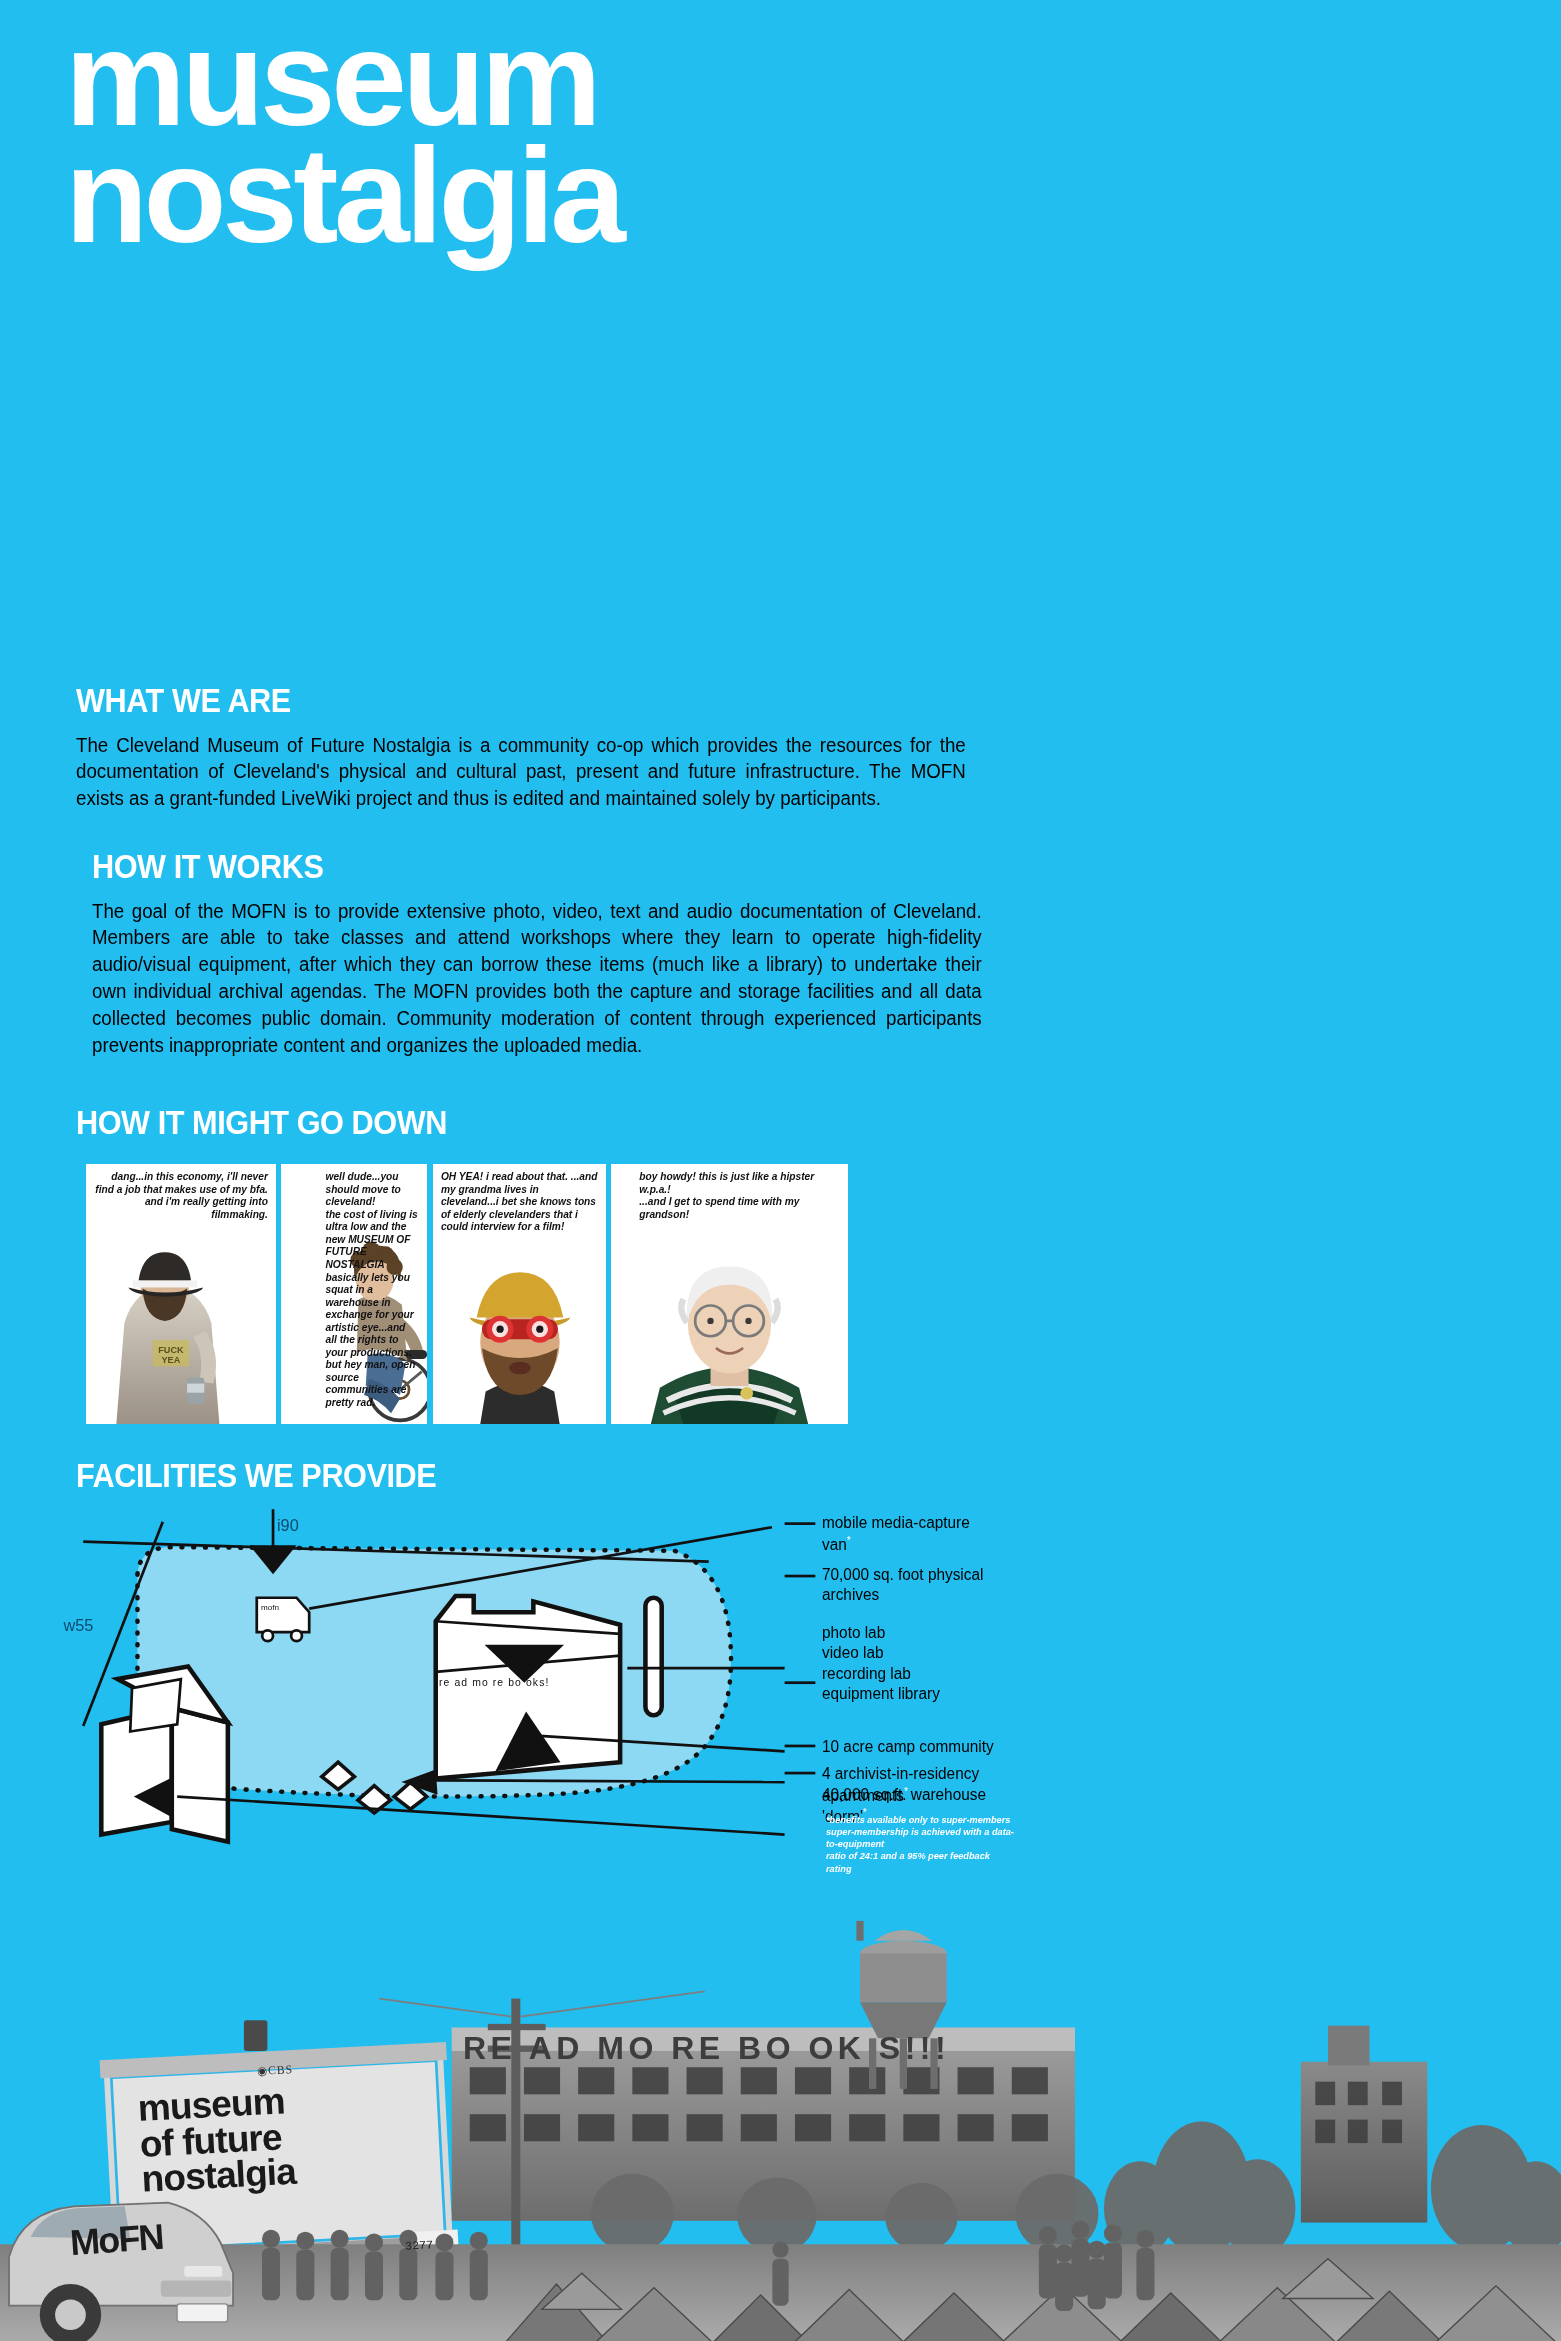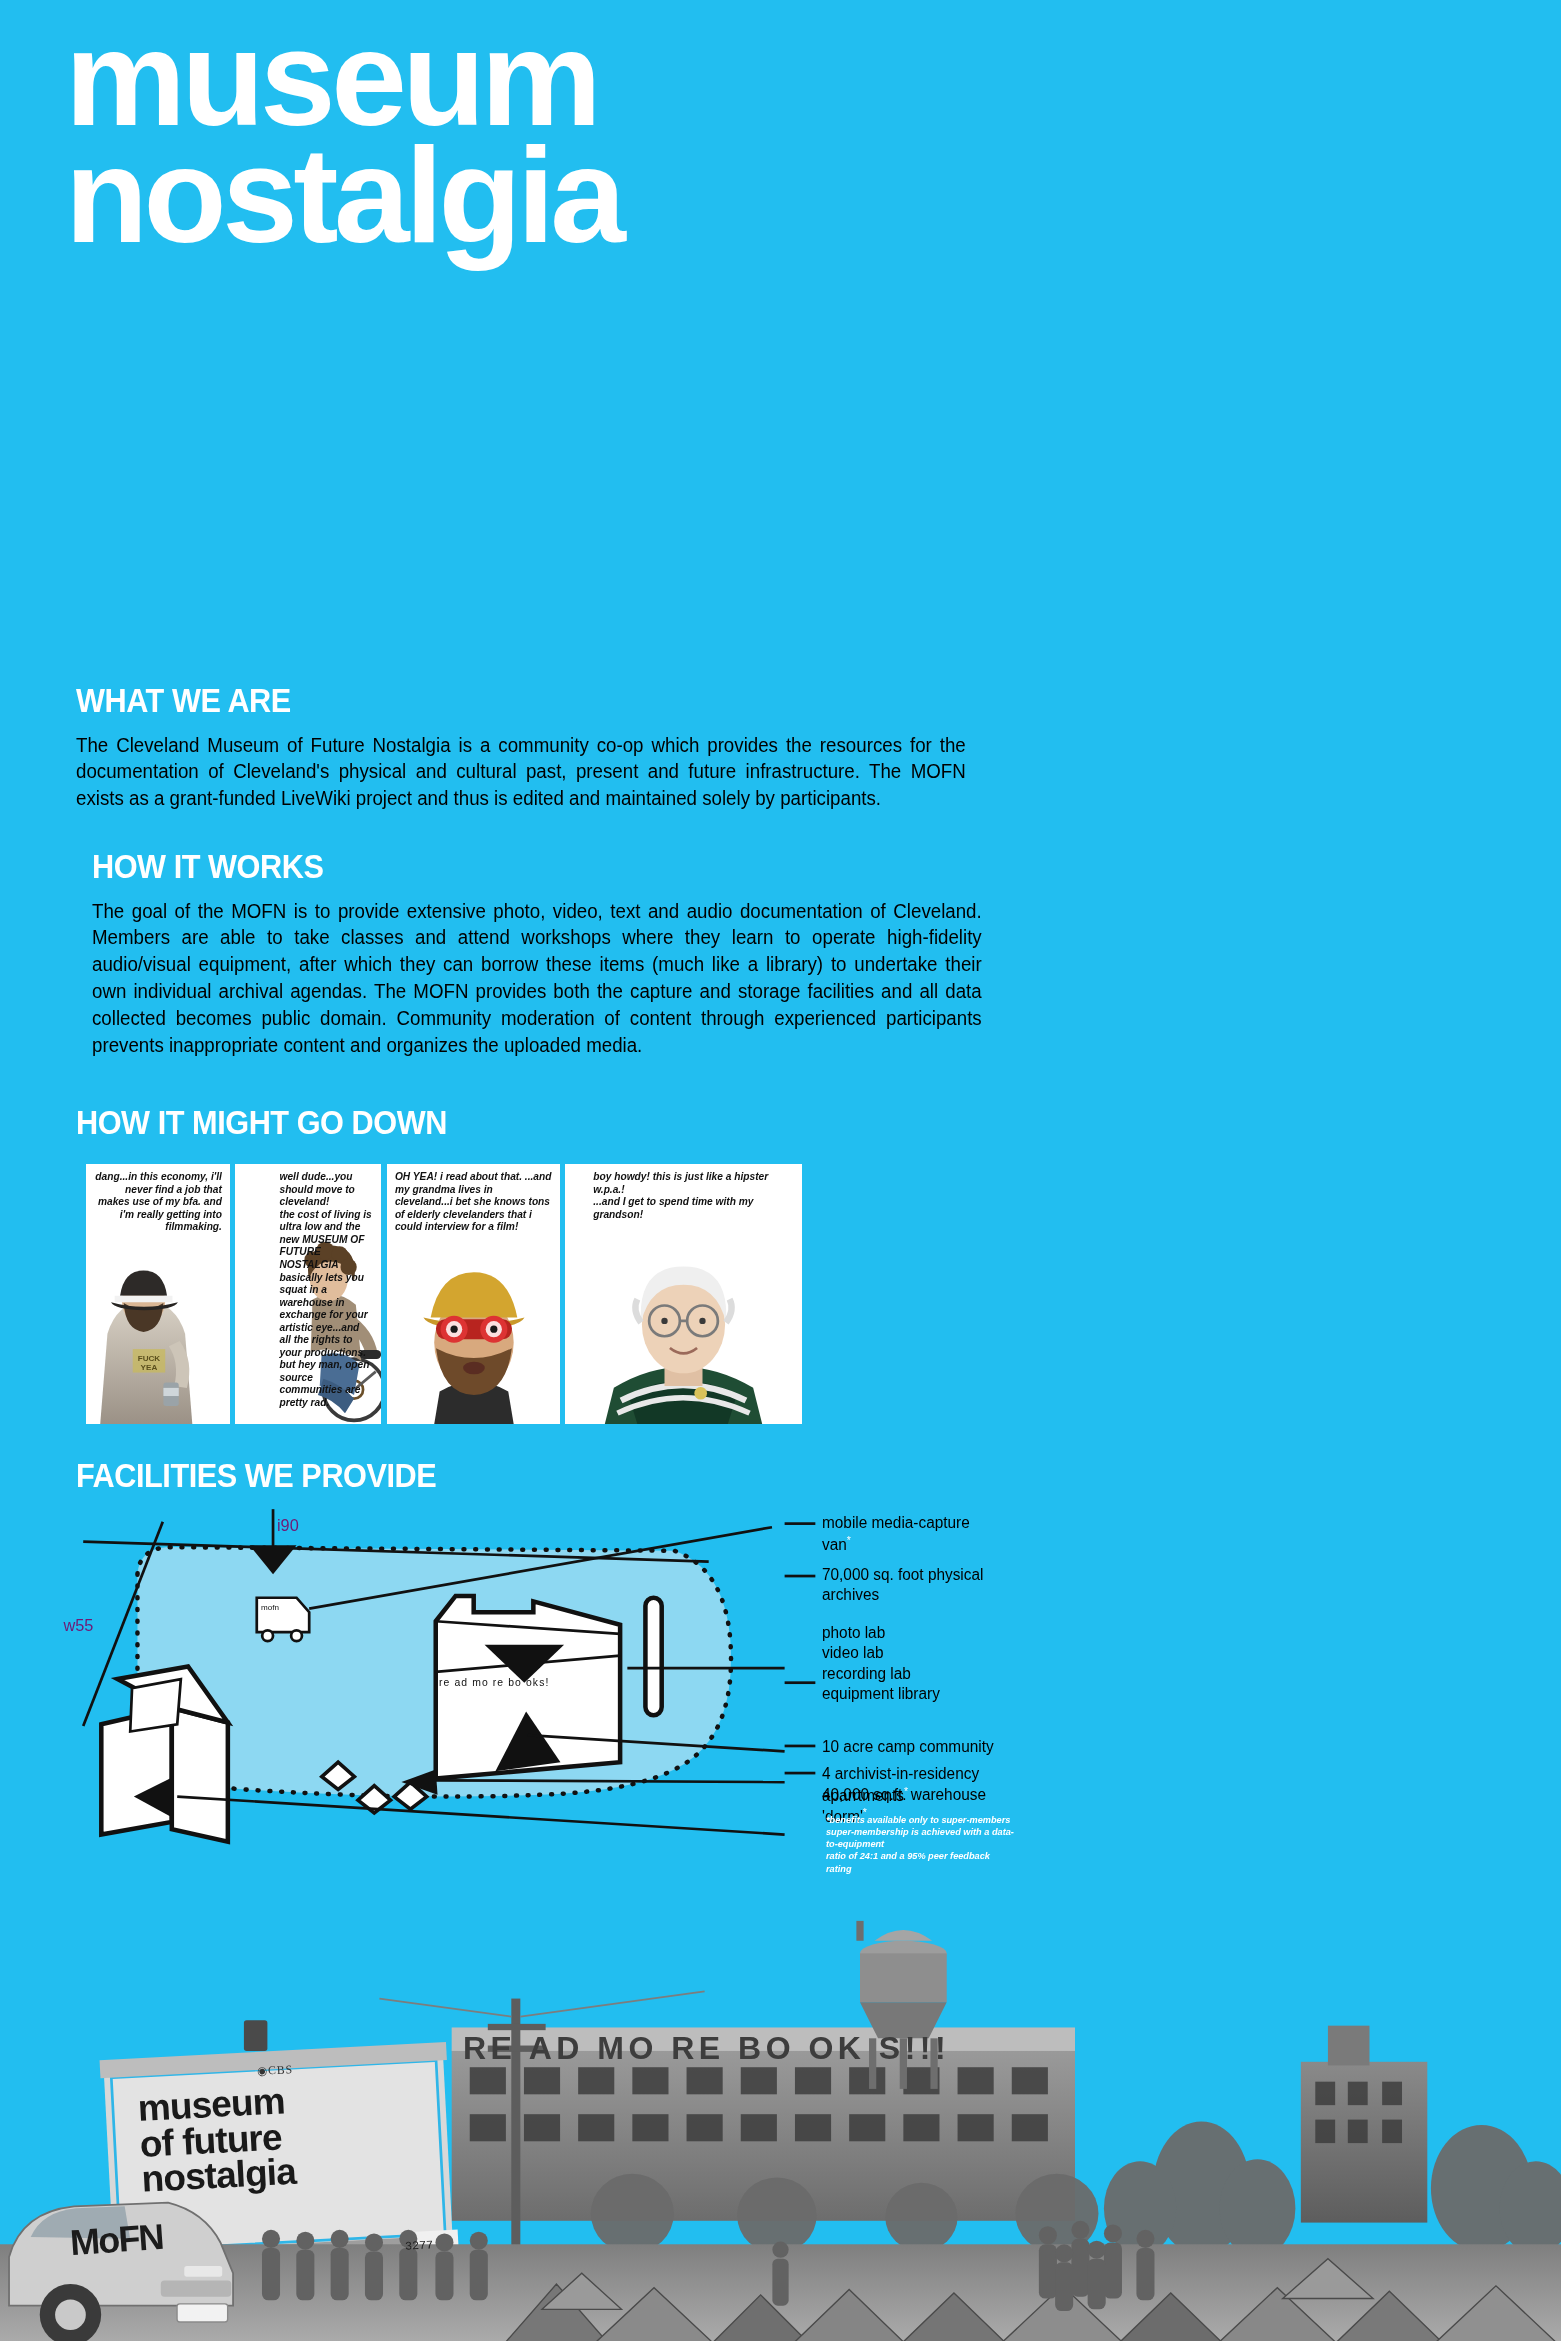--- a/index.html
+++ b/index.html
@@ -44,21 +44,21 @@
   
   #comic{
     position:absolute; left:86px; top:1164px;
     width:915px; height:260px;
     display:flex; gap:5.4px;
   }
   .panel{
     background:#ffffff; position:relative; overflow:hidden;
     flex:0 0 auto;
   }
-  .panel.p1{ width:144px; }
+  .panel.p1{ width:190px; }
   .panel.p2{ width:146px;padding-left:36px; }
   .panel.p3{ width:173px; }
   .panel.p4{ width:237px; }
   .cap{
     position:relative; z-index:3;
     font-style:italic; font-weight:bold;
     font-size:10.2px; line-height:1.23;
     color:#111; padding:7.2px 8.1px 0 8.1px;
   }
   .panel.p1 .cap{ text-align:right; }
@@ -72,21 +72,21 @@
   .lbl{
     position:absolute; color:#000; font-size:16px; line-height:1.28;
     white-space:pre-line;
     transform:scaleX(0.96); transform-origin:left top;
   }
   .star{ color:#ffffff; font-size:11px; vertical-align:super; }
   .footnote{
     position:absolute; color:#ffffff; font-style:italic; font-weight:bold;
     font-size:9.2px; line-height:1.32; white-space:pre-line;
   }
-  .road-lbl{ position:absolute; color:#701a75; font-size:16.3px; }
+  .road-lbl{ position:absolute; color:#0c4a6e; font-size:16.3px; }
 
   
   #photo{
     position:absolute; left:0; bottom:0; width:1561px; height:452px;
     overflow:hidden;
   }
   #bb-text{
     position:absolute; color:#1a1a1a; font-weight:bold;
     font-size:37px; line-height:0.96; letter-spacing:-0.9px;
   }

